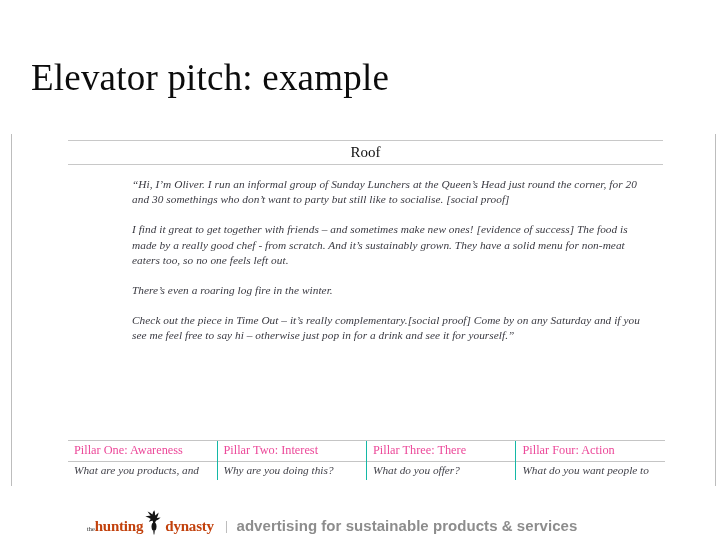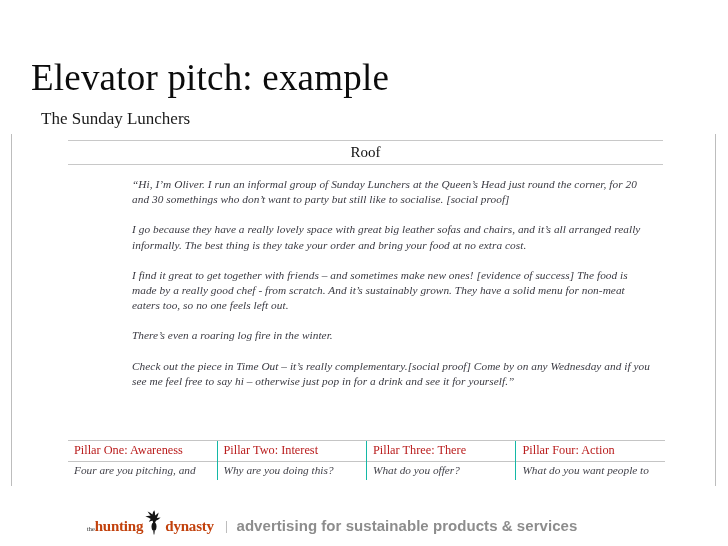--- a/index.html
+++ b/index.html
@@ -113,21 +113,21 @@
     padding: 1px 5px 2px 6px;
     vertical-align: top;
     width: 25%;
   }
   .pillar-table tr td:first-child {
     border-left: none;
   }
   .pillar-head td {
     font-size: 12.3px;
     line-height: 17px;
-    color: #b91c1c;
+    color: #ec4899;
     white-space: nowrap;
     overflow: hidden;
   }
   .pillar-row td {
     font-style: italic;
     font-size: 11.3px;
     line-height: 15px;
     color: #43434b;
     white-space: nowrap;
     overflow: hidden;
@@ -189,48 +189,46 @@
     white-space: nowrap;
     font-weight: bold;
   }
 </style>
 </head>
 <body>
 
 <div class="slide">
 
   <div class="slide-title">Elevator pitch: example</div>
-  <div class="slide-subtitle">The Sunday Lunchers</div>
 
   <div class="doc-page">
     <div class="doc-inner">
 
       <div class="doc-head-rule-top"></div>
       <div class="doc-head-title">Roof</div>
       <div class="doc-head-rule-bottom"></div>
 
       <div class="doc-body">
         <p class="doc-para">“Hi, I’m Oliver. I run an informal group of Sunday Lunchers at the Queen’s Head just round the corner, for 20 and 30 somethings who don’t want to party but still like to socialise. [social proof]</p>
-        <p class="doc-para">I go because they have a really lovely space with great big leather sofas and chairs, and it’s all arranged really informally. The best thing is they take your order and bring your food at no extra cost.</p>
         <p class="doc-para">I find it great to get together with friends – and sometimes make new ones! [evidence of success] The food is made by a really good chef - from scratch. And it’s sustainably grown. They have a solid menu for non-meat eaters too, so no one feels left out.</p>
         <p class="doc-para">There’s even a roaring log fire in the winter.</p>
-        <p class="doc-para">Check out the piece in Time Out – it’s really complementary.[social proof] Come by on any Wednesday and if you see me feel free to say hi – otherwise just pop in for a drink and see it for yourself.”</p>
+        <p class="doc-para">Check out the piece in Time Out – it’s really complementary.[social proof] Come by on any Saturday and if you see me feel free to say hi – otherwise just pop in for a drink and see it for yourself.”</p>
       </div>
     </div>
 
     <table class="pillar-table">
       <tbody>
           <tr class="pillar-head">
         <td>Pillar One: Awareness</td>
         <td>Pillar Two: Interest</td>
         <td>Pillar Three: There</td>
         <td>Pillar Four: Action</td>
       </tr>
       <tr class="pillar-row">
-        <td>Four are you pitching, and</td>
+        <td>What are you products, and</td>
         <td>Why are you doing this?</td>
         <td>What do you offer?</td>
         <td>What do you want people to</td>
       </tr>
     </tbody>
       </table>
   </div>
 
   <div class="footer">
     <div class="footer-logo">

